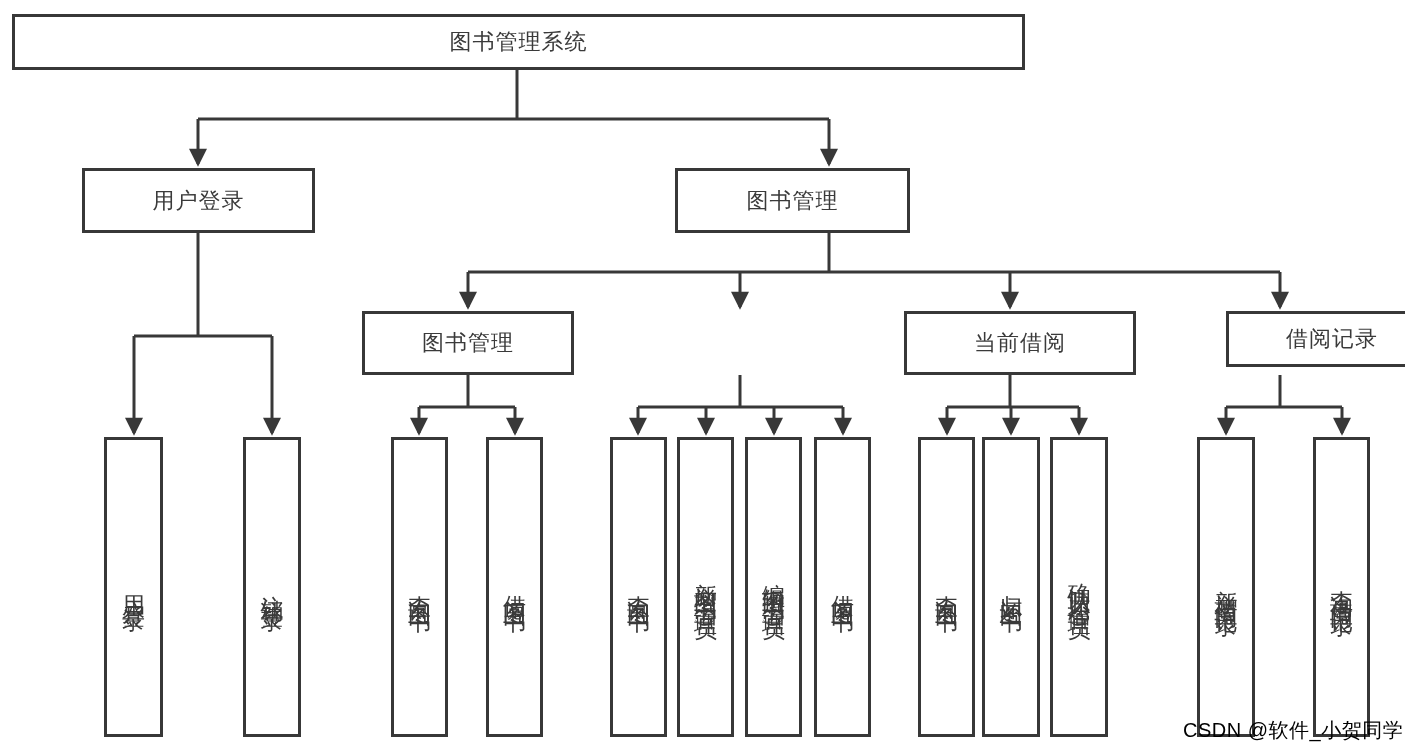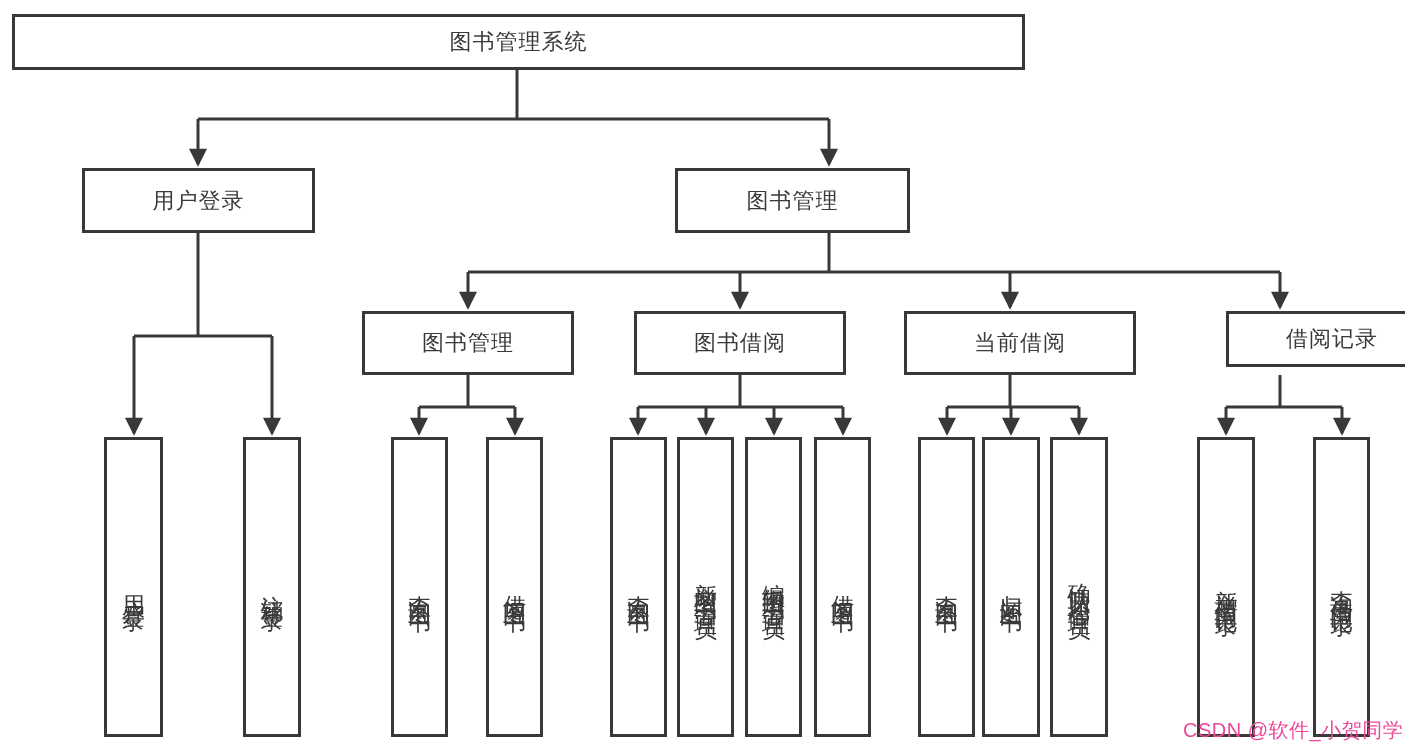--- a/index.html
+++ b/index.html
@@ -103,21 +103,20 @@
       <path d="M1342,407 V433" marker-end="url(#arrow)"></path>
     </g>
   </svg>
 
   <div class="box hbox" style="left:12px; top:14px; width:1013px; height:56px;">图书管理系统</div>
 
   <div class="box hbox" style="left:82px; top:168px; width:233px; height:65px;">用户登录</div>
   <div class="box hbox" style="left:675px; top:168px; width:235px; height:65px;">图书管理</div>
 
   <div class="box hbox" style="left:362px; top:311px; width:212px; height:64px;">图书管理</div>
-  <div class="box hbox" style="left:634px; top:311px; width:212px; height:64px;">图书借阅</div>
   <div class="box hbox" style="left:904px; top:311px; width:232px; height:64px;">当前借阅</div>
   <div class="box hbox" style="left:1226px; top:311px; width:212px; height:56px;">借阅记录</div>
 
   <div class="box vbox" style="left:104px; top:437px; width:59px; height:300px;">
     <span>用户登录</span>
   </div>
   <div class="box vbox" style="left:243px; top:437px; width:58px; height:300px;">
     <span>注销登录</span>
   </div>
 
@@ -151,15 +150,15 @@
     <span>确认归还（管理员）</span>
   </div>
 
   <div class="box vbox" style="left:1197px; top:437px; width:58px; height:300px;">
     <span>新增借阅记录</span>
   </div>
   <div class="box vbox" style="left:1313px; top:437px; width:57px; height:300px;">
     <span>查询借阅记录</span>
   </div>
 
-  <div class="watermark" style="color: #ec4899;">CSDN @软件_小贺同学</div>
+  <div class="watermark" style="color: #000000;">CSDN @软件_小贺同学</div>
 
 </div>
 
 </body></html>

